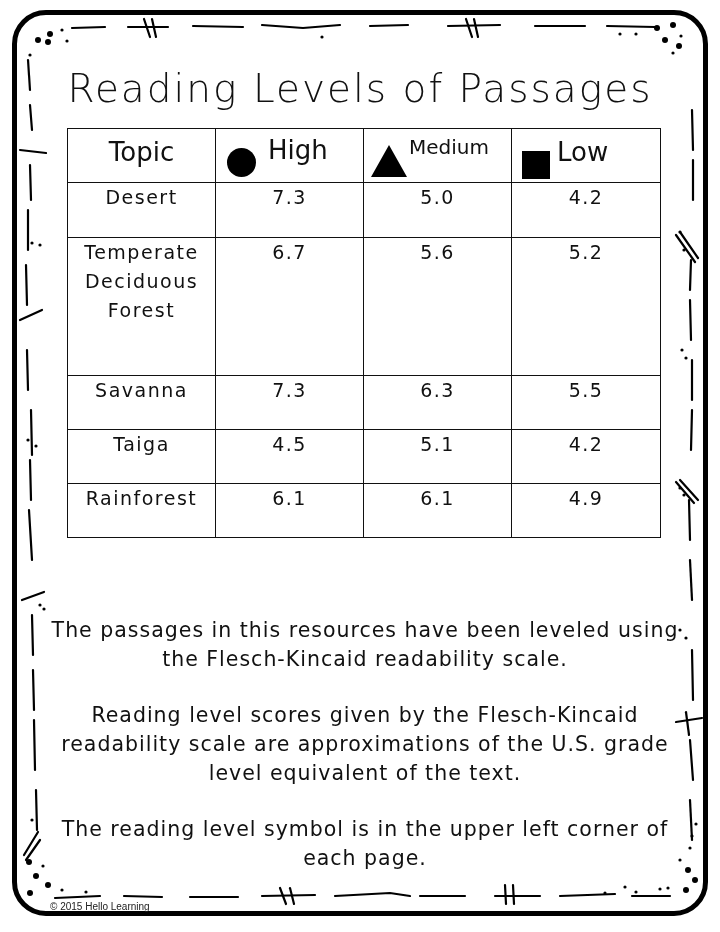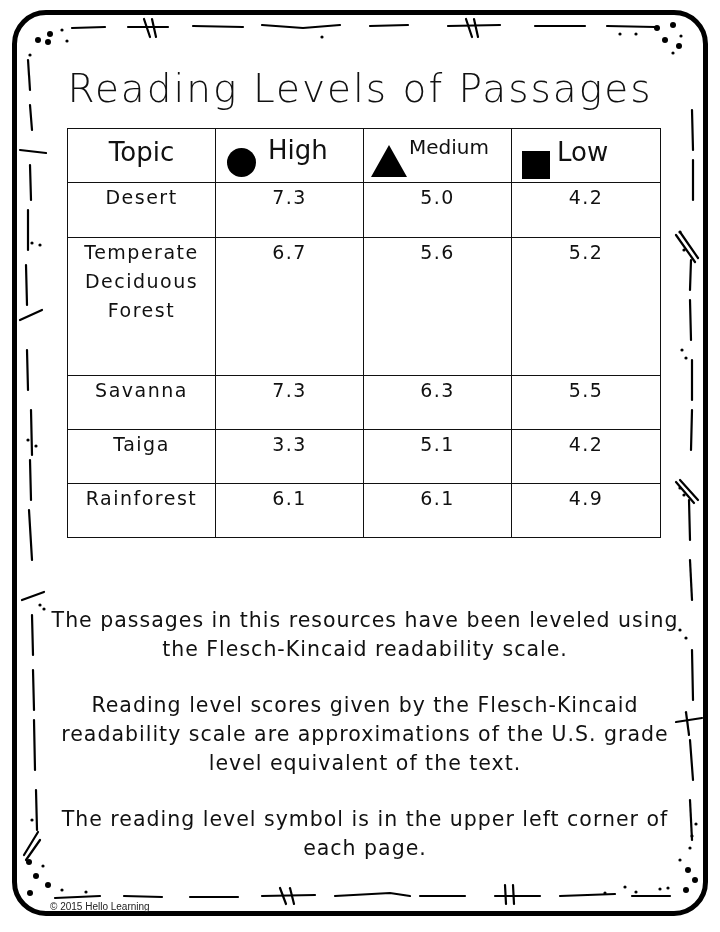--- a/index.html
+++ b/index.html
@@ -22,21 +22,21 @@
                  border-left: 18px solid transparent; border-right: 18px solid transparent;
                  border-bottom: 32px solid #000; }
   th .square { left: 10px; top: 22px; width: 28px; height: 28px; }
   th .hlabel { position: absolute; top: 6px; text-align: center; }
   th.topic .hlabel { left: 0; width: 100%; text-align: center; top: 8px; }
   th.high .hlabel { left: 52px; }
   th.med .hlabel { left: 45px; font-size: 20px; top: 6px; }
   th.low .hlabel { left: 45px; top: 8px; }
   .paras { position: absolute; left: 40px; top: 604px; width: 650px; text-align: center;
            font-size: 20.5px; line-height: 29px; letter-spacing: 1px; }
-  .paras p { margin: 2px 0 27px 0; }
+  .paras p { margin: 12px 0 27px 0; }
   .copyright { position: absolute; left: 50px; top: 901px; font-size: 10px;
                font-family: "Liberation Sans", sans-serif; color: #222; }
 </style>
 </head>
 <body>
 
 <div class="frame"></div>
 
 <svg class="deco" viewBox="0 0 720 932">
   <g stroke="#000" stroke-width="2.2" fill="none" stroke-linecap="round">
@@ -198,21 +198,21 @@
     <td>5.2</td>
   </tr>
   <tr style="height:54px">
     <td>Savanna</td>
     <td>7.3</td>
     <td>6.3</td>
     <td>5.5</td>
   </tr>
   <tr style="height:54px">
     <td>Taiga</td>
-    <td>3.3</td>
+    <td>4.5</td>
     <td>5.1</td>
     <td>4.2</td>
   </tr>
   <tr style="height:54px">
     <td>Rainforest</td>
     <td>6.1</td>
     <td>6.1</td>
     <td>4.9</td>
   </tr>
 </tbody>

